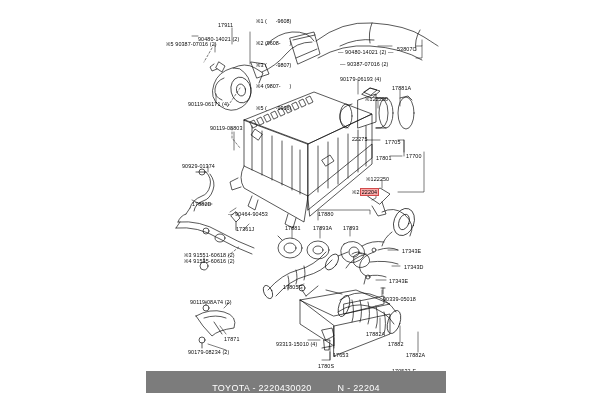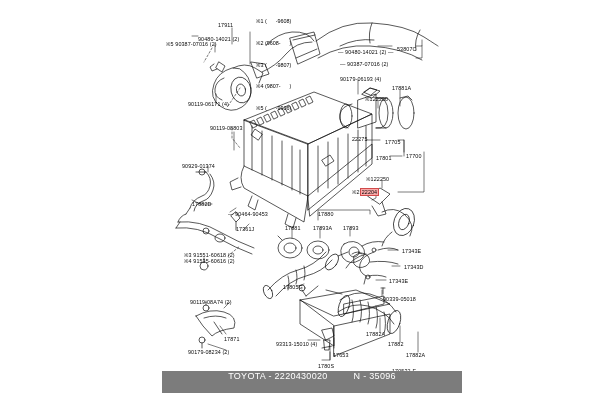--- a/index.html
+++ b/index.html
@@ -4,22 +4,22 @@
 <style>
   html,body{margin:0;padding:0;background:#ffffff;}
   body{width:600px;height:400px;position:relative;overflow:hidden;
        font-family:"Liberation Sans", sans-serif;color:#000;}
   #stage{position:absolute;left:0;top:0;width:600px;height:400px;background:#fff;}
   #art{position:absolute;left:0;top:0;width:600px;height:400px;}
   .lbl{position:absolute;font-size:5.4px;line-height:6px;letter-spacing:0.1px;
        white-space:nowrap;color:#0a0a0a;font-family:"Liberation Sans", sans-serif;}
   .hl{background:#f9a8a8;padding:0 1px;border:0.5px solid #d04a4a;}
   .legend{position:absolute;font-size:5.4px;line-height:7.2px;white-space:pre;}
-  #footer{position:absolute;left:162px;top:371px;width:300px;height:22px;
-          background:#7c7c7c;display:flex;align-items:flex-start;justify-content:center;gap:26px;}
+  #footer{position:absolute;left:146px;top:371px;width:300px;height:22px;
+          background:#7c7c7c;display:flex;align-items:flex-end;justify-content:center;gap:26px;}
   #footer span{color:#fff;font-size:9px;letter-spacing:0.3px;}
 </style>
 </head>
 <body>
 
 <div id="stage">
 
   <svg id="art" viewBox="0 0 600 400">
     <g fill="none" stroke="#111" stroke-width="0.7" stroke-linejoin="round" stroke-linecap="round">
 
@@ -314,16 +314,16 @@
       <div class="lbl" style="left: 389px; top: 278px;">17343E</div>
       <div class="lbl" style="left: 383px; top: 296px;">90339-05018</div>
       <div class="lbl" style="left: 366px; top: 331px;">17882A</div>
       <div class="lbl" style="left: 388px; top: 341px;">17882</div>
       <div class="lbl" style="left: 406px; top: 352px;">17882A</div>
       <div class="lbl" style="left: 392px; top: 368px;">170532-E</div>
     </div>
 
   <div id="footer">
     <span>TOYOTA - 2220430020</span>
-    <span>N - 35096</span>
+    <span>N - 22204</span>
   </div>
 
 </div>
 
 </body></html>

